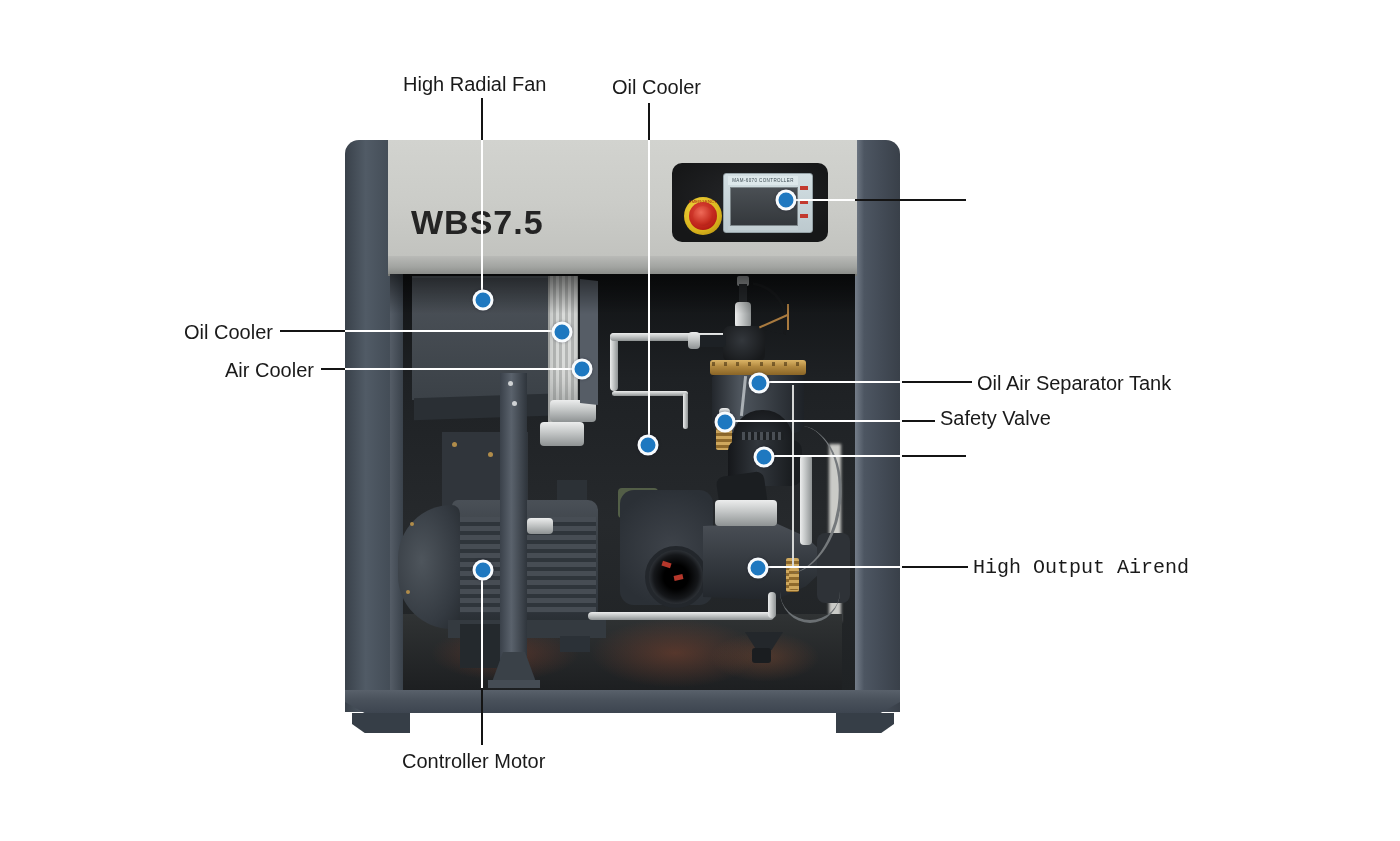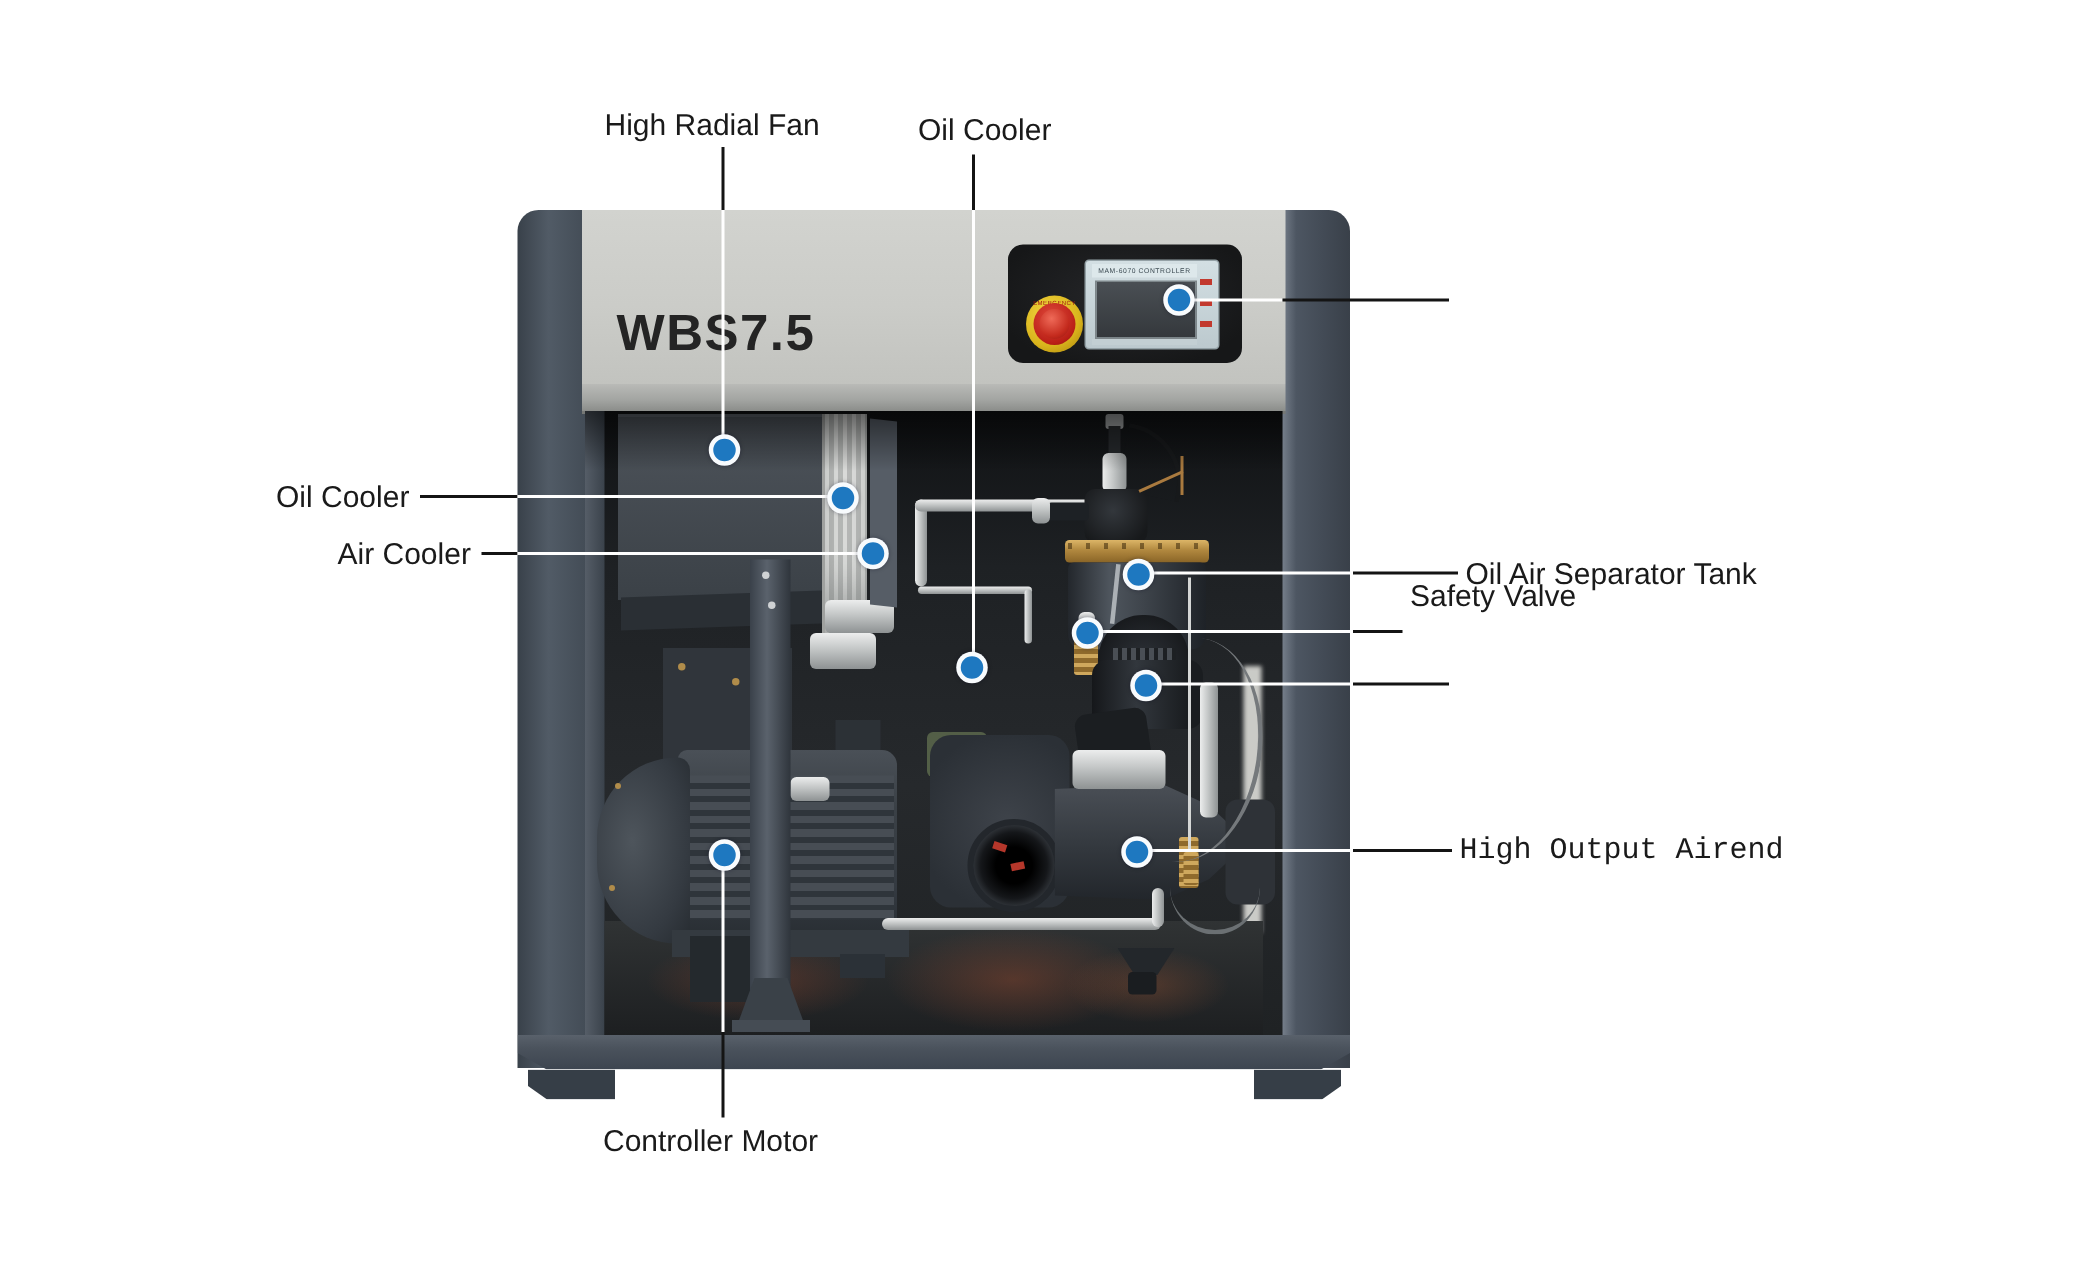--- a/index.html
+++ b/index.html
@@ -216,17 +216,17 @@
   <div class="dot" style="left:725px;top:422px;"></div>
   <div class="dot" style="left:764px;top:457px;"></div>
   <div class="dot" style="left:758px;top:568px;"></div>
   <div class="dot" style="left:483px;top:570px;"></div>
 
   <div class="lbl" style="left:403px;top:72px;">High Radial Fan</div>
   <div class="lbl" style="left:612px;top:75px;">Oil Cooler</div>
   <div class="lbl" style="left:184px;top:320px;">Oil Cooler</div>
   <div class="lbl" style="left:225px;top:358px;">Air Cooler</div>
   <div class="lbl" style="left:977px;top:371px;">Oil Air Separator Tank</div>
-  <div class="lbl" style="left:940px;top:386px;text-align:center;">Safety Valve</div>
+  <div class="lbl" style="left:940px;top:406px;text-align:center;">Safety Valve</div>
   <div class="lbl" style="left:973px;top:556px;font-family:Liberation Mono, monospace;">High Output Airend</div>
   <div class="lbl" style="left:402px;top:749px;">Controller Motor</div>
 
 </div>
 
 </body></html>

